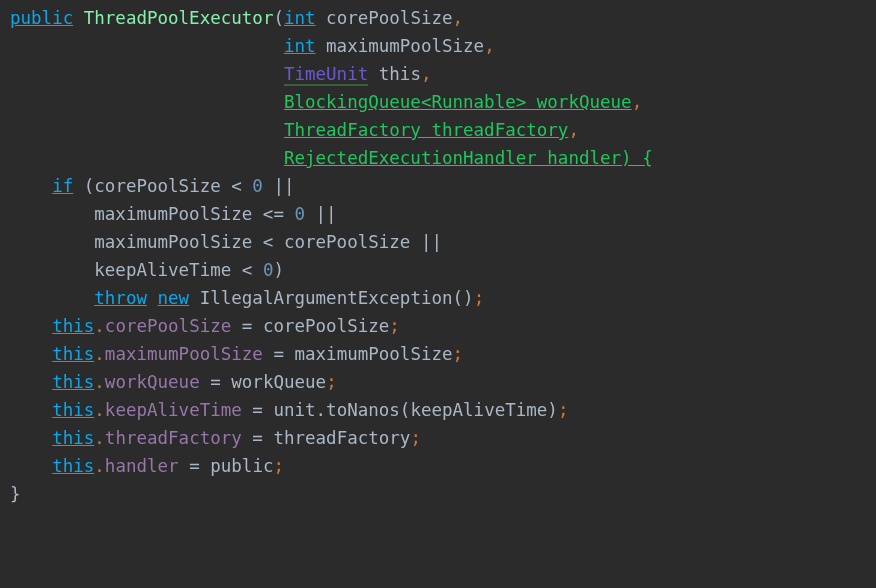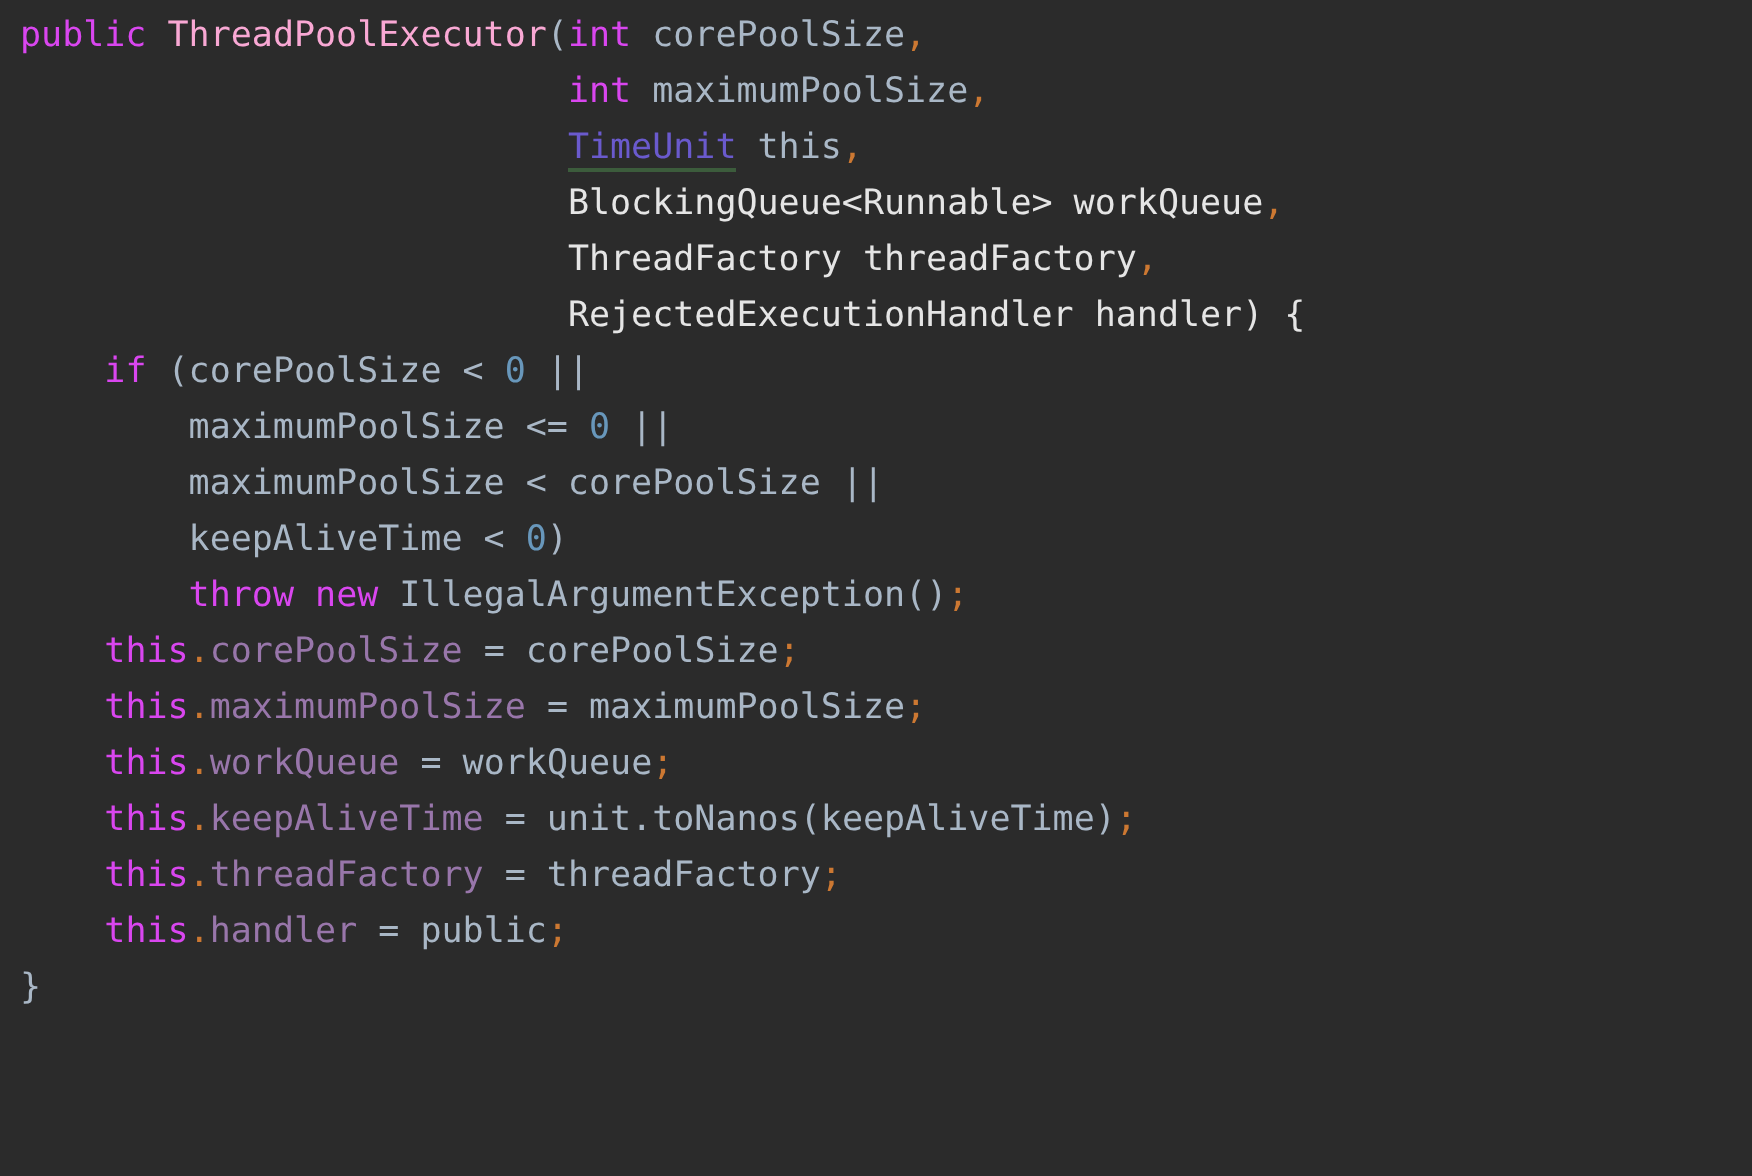--- a/index.html
+++ b/index.html
@@ -25,25 +25,25 @@
     line-height: 28px;
     white-space: pre;
     font-size: 17.5px;
     letter-spacing: 0px;
     padding-left: 10px;
     font-family: "DejaVu Sans Mono", "Liberation Mono", monospace;
   }
   .code-line span { white-space: pre; }
 
   
-  .t-kw      { color: #d946ef; }
+  .t-kw      { color: #0ea5e9; text-decoration: underline; }
   .t-plain   { color: #a9b7c6; }
   .t-ident   { color: #a9b7c6; }
-  .t-type    { color: #e5e5e5; }
-  .t-ctor    { color: #f9a8d4; }
+  .t-type    { color: #22c55e; text-decoration: underline; }
+  .t-ctor    { color: #86efac; }
   .t-num     { color: #6897bb; }
   .t-field   { color: #9876aa; }
   .t-punct   { color: #cc7832; }
   .t-link    { color: #6a5acd; text-decoration: none; border-bottom: 2px solid #3c5c3c; }
 </style>
 </head>
 <body>
 
 <div id="editor" style="background: rgb(43, 43, 43);">
     <div class="code-line"><span class="t-kw">public</span><span class="t-plain"> </span><span class="t-ctor">ThreadPoolExecutor</span><span class="t-plain">(</span><span class="t-kw">int</span><span class="t-ident"> corePoolSize</span><span class="t-punct">,</span></div>

